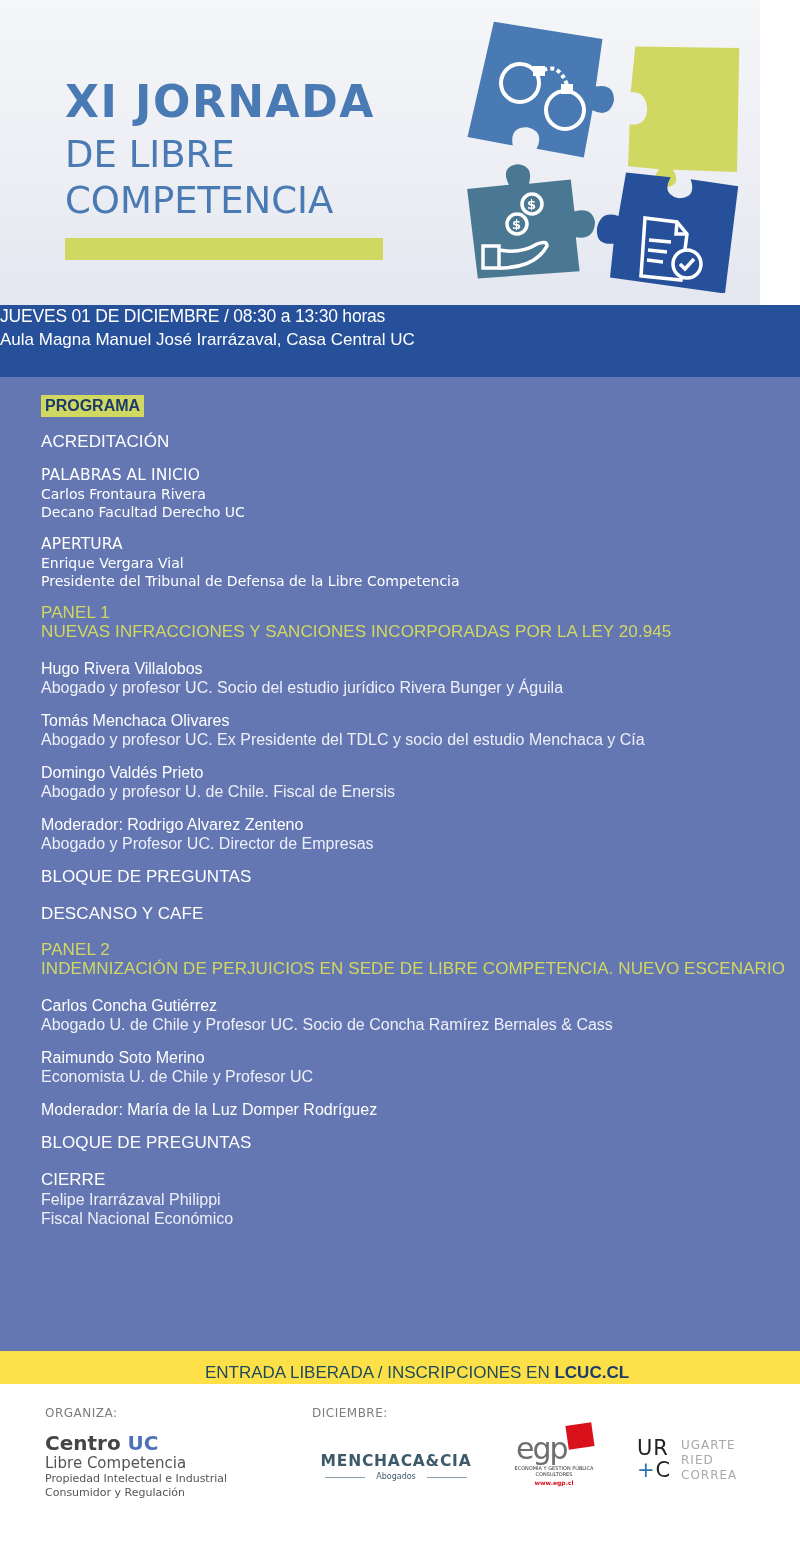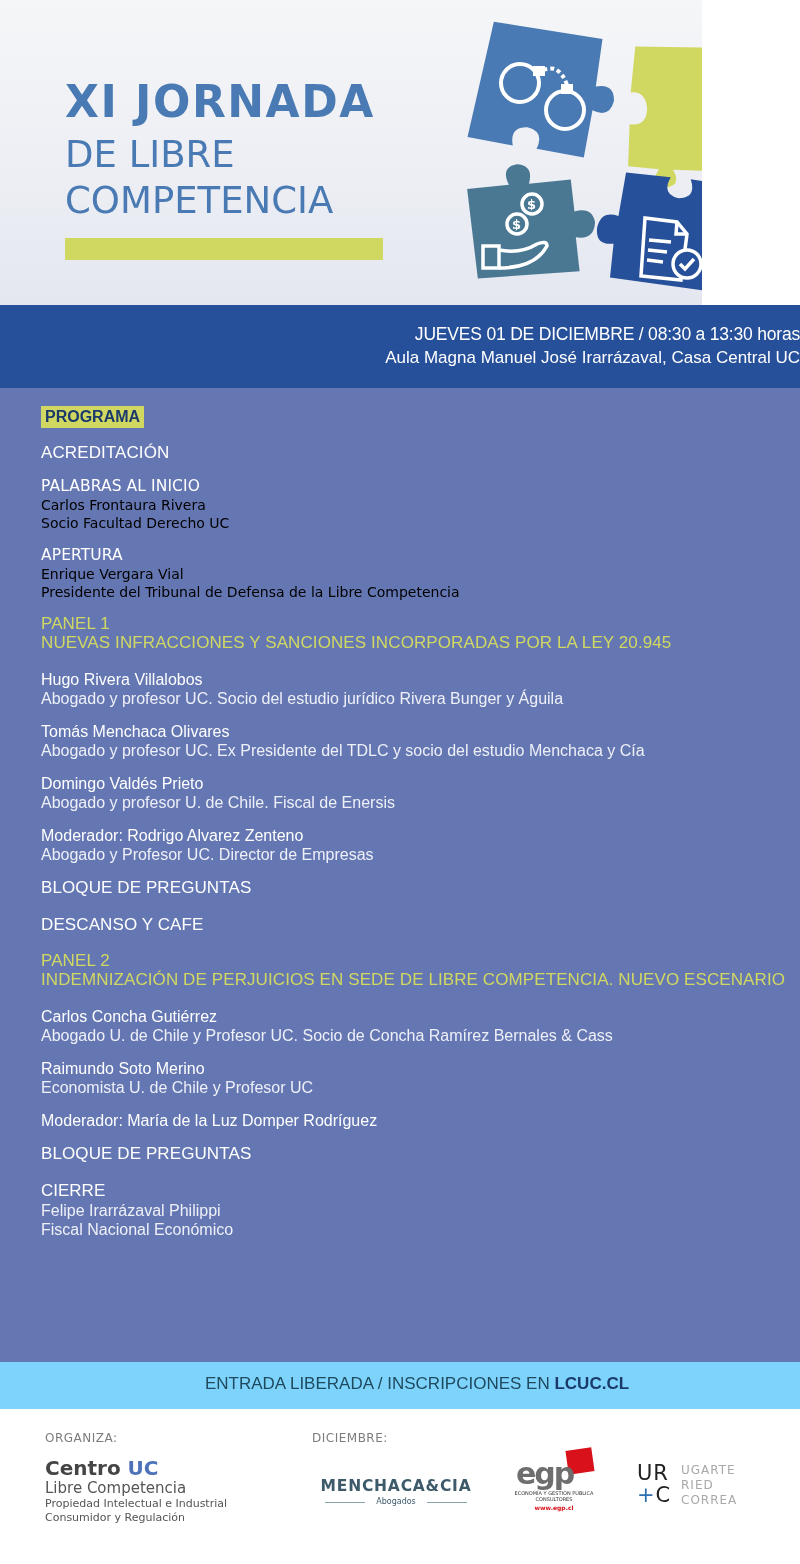--- a/index.html
+++ b/index.html
@@ -1,21 +1,21 @@
 <!DOCTYPE html>
 <html><head>
 <meta charset="utf-8">
 <style>
   * { box-sizing: border-box; margin: 0; padding: 0; }
   html, body { width: 800px; background: #ffffff; }
   body { font-family: "Liberation Sans", "DejaVu Sans", sans-serif; }
 
   
   .hero {
-    position: relative; width: 702px; height: 305px;
+    position: relative; width: 760px; height: 305px;
     background: linear-gradient(#f5f6f8 0%, #eceef4 60%, #e4e7f0 100%);
     overflow: hidden;
     padding-left: 40px;
   }
   .hero-title { position: absolute; left: 65px; top: 78px; color: #4a7ab3; }
   .hero-title .t1 {
     font-family: "DejaVu Sans", sans-serif; font-weight: bold;
     font-size: 44px; letter-spacing: 1.5px; line-height: 48px;
   }
   .hero-title .t2, .hero-title .t3 {
@@ -24,52 +24,52 @@
   }
   .hero-title .t2 { margin-top: 6px; }
   .hero-underline {
     position: absolute; left: 65px; top: 238px; width: 318px; height: 22px;
     background: #d1d862;
   }
   .puzzle { position: absolute; left: 455px; top: 18px; width: 300px; height: 275px; }
 
   
   .date-band {
-    height: 83px; background: #27509a; color: #ffffff;
-    text-align: right; padding-top: 18px;
+    height: 72px; background: #27509a; color: #ffffff;
+    text-align: left; padding-top: 0;
     font-family: "Liberation Sans", sans-serif;
   }
   .date-band .line1 { font-size: 17.5px; line-height: 22px; letter-spacing: -0.2px; }
   .date-band .line2 { font-size: 17px; line-height: 25px; }
 
   
   .program {
     background: #6577b2; color: #ffffff; height: 974px;
     padding: 18px 0 0 41px;
     font-family: "DejaVu Sans", sans-serif;
   }
   .prog-badge {
     display: inline-block; background: #d1d862; color: #1b3a6a;
     font-family: "Liberation Sans", sans-serif; font-weight: bold;
     font-size: 16px; line-height: 22px; padding: 0 4px;
     margin-bottom: 15px;
   }
   .block { margin-bottom: 14px; }
   .block .head { font-size: 15.5px; line-height: 19px; letter-spacing: 0.1px; }
-  .block .sub { font-size: 14px; line-height: 18px; color: #000000; }
+  .block .sub { font-size: 14px; line-height: 18px; color: #ffffff; }
   .block.panel .head { color: #d1d862; font-size: 15.5px; line-height: 18.5px; font-family: "Liberation Sans", sans-serif; font-size: 17px;}
   .block.person .name { font-family: "Liberation Sans", sans-serif; font-size: 16px; line-height: 19px; }
   .block.person .role { font-family: "Liberation Sans", sans-serif; font-size: 16px; line-height: 19px; color: #eef0f8; }
   .block.simple .head { font-family: "Liberation Sans", sans-serif; font-size: 17px; line-height: 20px; }
   .block.opening .head { font-size: 15.5px; line-height: 19px; }
   .block.opening .sub { font-size: 14px; line-height: 18px; }
 
   
   .entry-band {
-    height: 47px; background: #7dd3fc; color: #1f4a5e;
+    height: 33px; background: #fde047; color: #1f4a5e;
     text-align: center; line-height: 43px;
     font-family: "Liberation Sans", sans-serif; font-size: 17px; padding-left: 34px;
   }
   .entry-band b { color: #1b3a6a; font-weight: bold; }
 
   
   .footer { position: relative; height: 176px; background: #ffffff; }
   .f-label {
     position: absolute; top: 22px; color: #7c7c7c;
     font-family: "DejaVu Sans", sans-serif; font-size: 12px; letter-spacing: 0.5px;
@@ -82,21 +82,21 @@
 
   .menchaca { position: absolute; left: 313px; top: 68px; width: 166px; text-align: center; }
   .menchaca .m1 { font-family: "DejaVu Sans", sans-serif; font-weight: bold; font-size: 15.5px; letter-spacing: 0.8px; color: #3d5a6a; }
   .menchaca .m2 { position: relative; font-family: "DejaVu Sans", sans-serif; font-size: 8px; color: #3d5a6a; margin-top: 2px; }
   .menchaca .m2:before, .menchaca .m2:after { content: ""; position: absolute; top: 5px; width: 40px; height: 1px; background: #8aa0ad; }
   .menchaca .m2:before { left: 12px; }
   .menchaca .m2:after { right: 12px; }
 
   .egp { position: absolute; left: 510px; top: 40px; width: 90px; height: 70px; }
   .egp .sq { position: absolute; left: 57px; top: 0px; width: 26px; height: 24px; background: #d8111b; transform: rotate(-8deg); }
-  .egp .letters { position: absolute; left: 6px; top: 10px; font-family: "DejaVu Sans", sans-serif; font-weight: bold; font-size: 30px; color: #6e6e6e; letter-spacing: -2px; line-height: 30px; }
+  .egp .letters { position: absolute; left: 6px; top: 10px; font-family: "DejaVu Sans", sans-serif; font-weight: normal; font-size: 30px; color: #6e6e6e; letter-spacing: -2px; line-height: 30px; }
   .egp .txt { position: absolute; left: 0; top: 41px; width: 88px; text-align: center; font-family: "DejaVu Sans", sans-serif; font-size: 5px; line-height: 6px; color: #333; }
   .egp .url { position: absolute; left: 0; top: 55px; width: 88px; text-align: center; font-family: "DejaVu Sans", sans-serif; font-size: 6px; font-weight: bold; color: #d8111b; }
 
   .urc { position: absolute; left: 637px; top: 53px; width: 120px; height: 60px; }
   .urc .mark { position: absolute; left: 0; top: 0; font-family: "DejaVu Sans", sans-serif; font-size: 21px; line-height: 22px; color: #222; letter-spacing: 1px; }
   .urc .mark .plus { color: #2d6fb0; }
   .urc .words { position: absolute; left: 44px; top: 1px; font-family: "DejaVu Sans", sans-serif; font-size: 12px; line-height: 15px; color: #a8a8a8; letter-spacing: 1px; }
 </style>
 </head>
 <body>
@@ -161,21 +161,21 @@
 <div class="program">
   <div class="prog-badge">PROGRAMA</div>
 
   <div class="block simple">
     <div class="head">ACREDITACIÓN</div>
   </div>
 
   <div class="block opening">
     <div class="head">PALABRAS AL INICIO</div>
     <div class="sub">Carlos Frontaura Rivera</div>
-    <div class="sub">Socio Facultad Derecho UC</div>
+    <div class="sub">Decano Facultad Derecho UC</div>
   </div>
 
   <div class="block opening">
     <div class="head">APERTURA</div>
     <div class="sub">Enrique Vergara Vial</div>
     <div class="sub">Presidente del Tribunal de Defensa de la Libre Competencia</div>
   </div>
 
   <div class="block panel" style="margin-bottom:18px;">
     <div class="head">PANEL 1</div>

